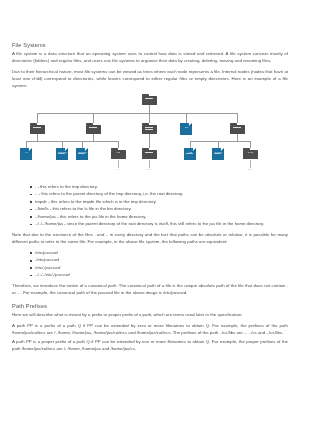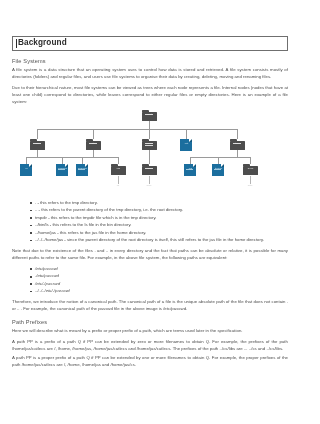--- a/index.html
+++ b/index.html
@@ -199,24 +199,20 @@
     white-space: nowrap;
     transform: translateX(-50%);
   }
 </style>
 </head>
 <body>
 
 <div class="page">
   <div class="content">
 
-    <div class="heading-box">
-      <span class="caret"></span>
-      <span class="heading-text">Background</span>
-    </div>
 
     <div class="subhead">File Systems</div>
 
     <p class="body">A file system is a data structure that an operating system uses to control how data is stored and retrieved. A file system consists mostly of directories (folders) and regular files, and users use file systems to organise their data by creating, deleting, moving and renaming files.</p>
     <p class="body tight">Due to their hierarchical nature, most file systems can be viewed as trees where each node represents a file. Internal nodes (nodes that have at least one child) correspond to directories, while leaves correspond to either regular files or empty directories. Here is an example of a file system:</p>
 
     <div class="diagram">
 
       <div class="node" style="left:130px; top:2px;">
         <div class="folder">

